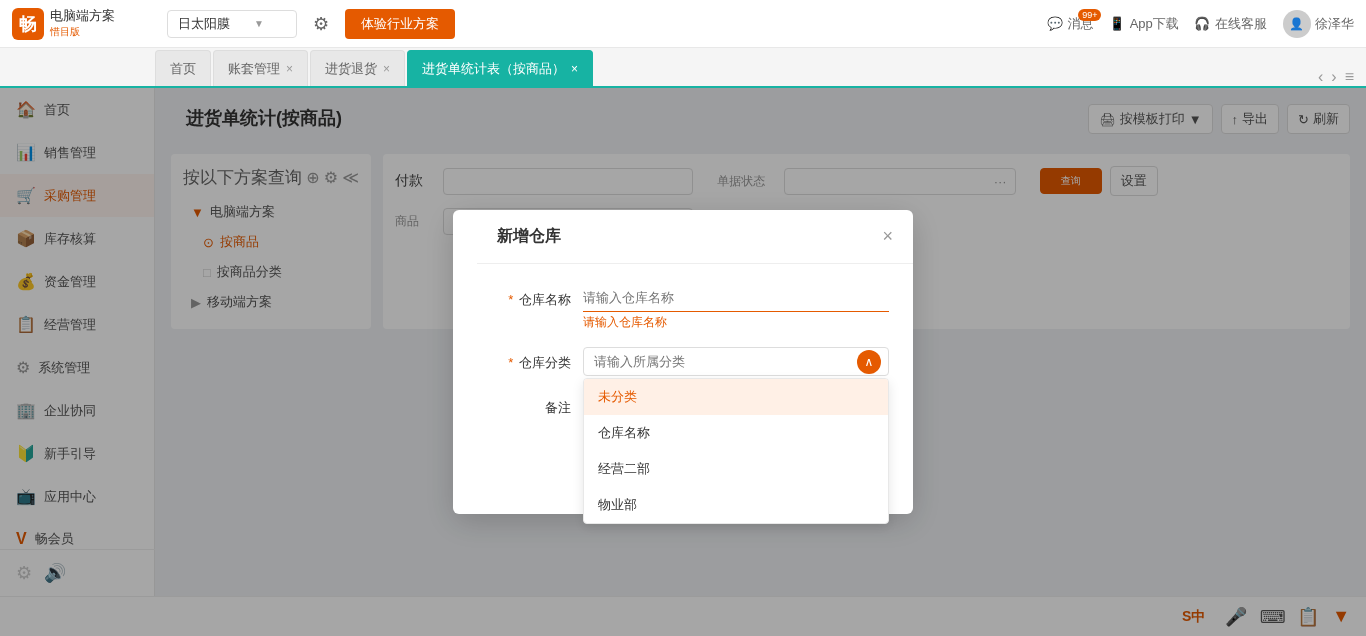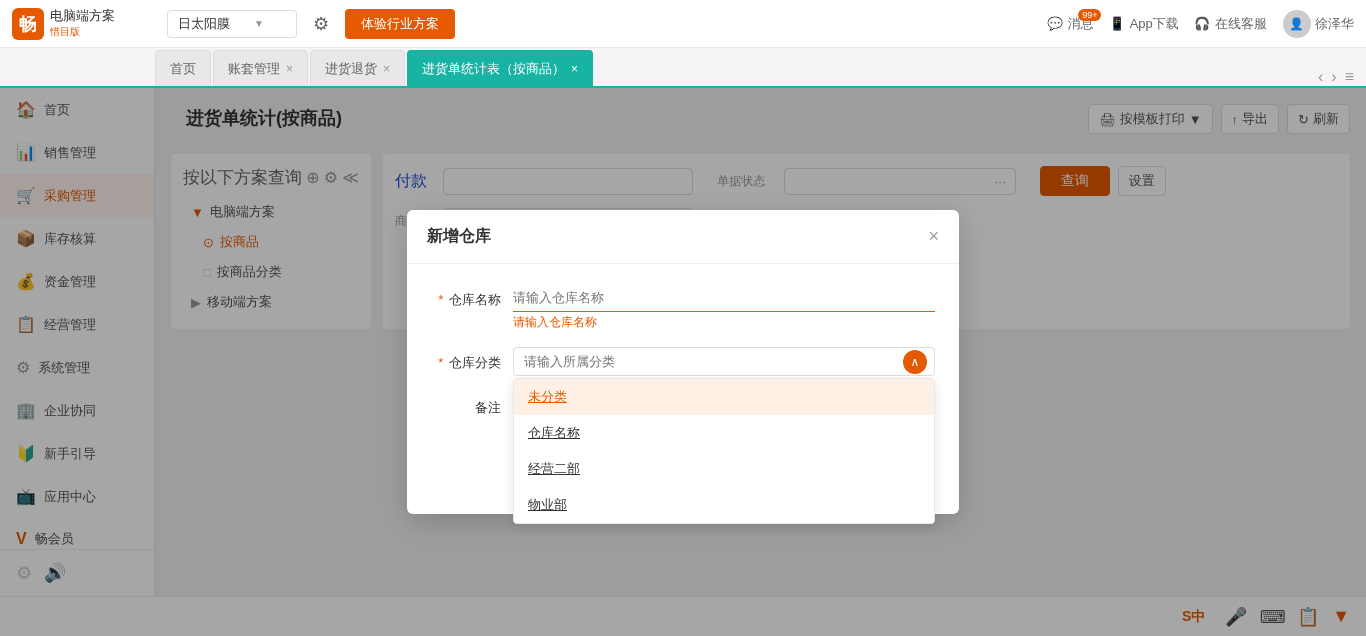--- a/index.html
+++ b/index.html
@@ -197,21 +197,21 @@
       border: 1px solid #ddd;
       border-radius: 4px;
       padding: 5px 10px;
       background: #fff;
     }
     .toolbar-btn.primary {
       background: #e55a00;
       color: #fff;
       border-color: #e55a00;
       padding: 5px 20px;
-      font-size: 14px;
+      font-size: 10px;
     }
     .toolbar-btn.secondary {
       background: #fff;
     }
     .filter-tree-item {
       font-size: 13px;
       padding: 6px 8px;
       cursor: pointer;
       color: #555;
       display: flex;
@@ -238,24 +238,25 @@
       z-index: 100;
       display: flex;
       align-items: center;
       justify-content: center;
     }
 
     
     .modal {
       background: #fff;
       border-radius: 6px;
-      width: 552px;
+      width: 460px;
       box-shadow: 0 8px 32px rgba(0,0,0,0.18);
       overflow: visible;
       position: relative;
+      padding-left: 24px;
     }
     .modal-header {
       display: flex;
       align-items: center;
       justify-content: space-between;
       padding: 16px 20px;
       border-bottom: 1px solid #eee;
     }
     .modal-title {
       font-size: 16px;
@@ -343,21 +344,20 @@
       border-radius: 4px;
       box-shadow: 0 4px 12px rgba(0,0,0,0.1);
       z-index: 200;
       overflow: hidden;
     }
     .dropdown-item {
       padding: 9px 14px;
       font-size: 13px;
       color: #333;
       cursor: pointer;
-      text-decoration: underline;
     }
     .dropdown-item.selected { background: #fff0e6; color: #e55a00; }
     .modal-footer {
       display: flex;
       justify-content: flex-end;
       padding: 8px 24px 20px;
       gap: 12px;
     }
     .btn-save {
       background: #e55a00;
@@ -555,21 +555,21 @@
         <div class="filter-tree-item">
           <span style="color:#999;">▶</span>
           <span>移动端方案</span>
         </div>
       </div>
 
       <div style="background:#fff;border-radius:4px;padding:12px;flex:1;">
         <div style="display:grid;grid-template-columns:1fr 1fr 1fr;gap:12px 24px;">
 
           <div style="display:flex;align-items:center;gap:8px;">
-            <span style="font-size:16px;color:#1d4ed8;min-width:40px;">付款</span>
+            <span style="font-size:14px;color:#404040;min-width:40px;">付款</span>
             <input class="filter-input" type="text" style="flex: 1 1 0%;" placeholder="">
           </div>
 
           <div style="display:flex;align-items:center;gap:11px;">
             <span style="font-size:12px;color:#999;min-width:56px;">单据状态</span>
             <div style="flex:1;border:1px solid #ddd;border-radius:4px;padding:5px 8px;font-size:13px;color:#999;display:flex;align-items:center;justify-content:space-between;cursor:pointer;">
               <span></span>
               <span>···</span>
             </div>
           </div>

